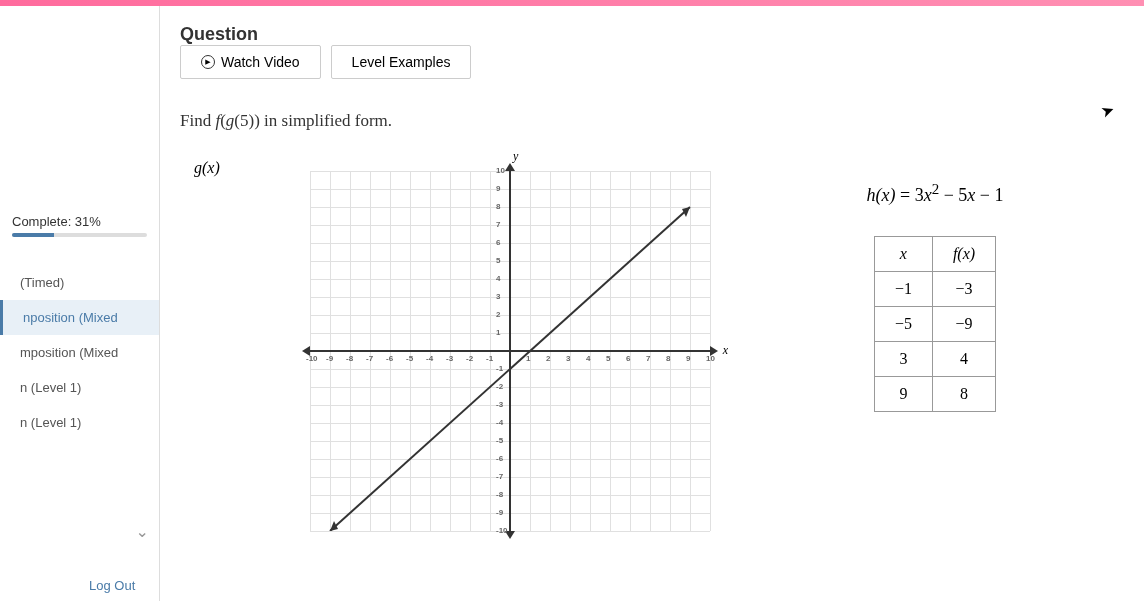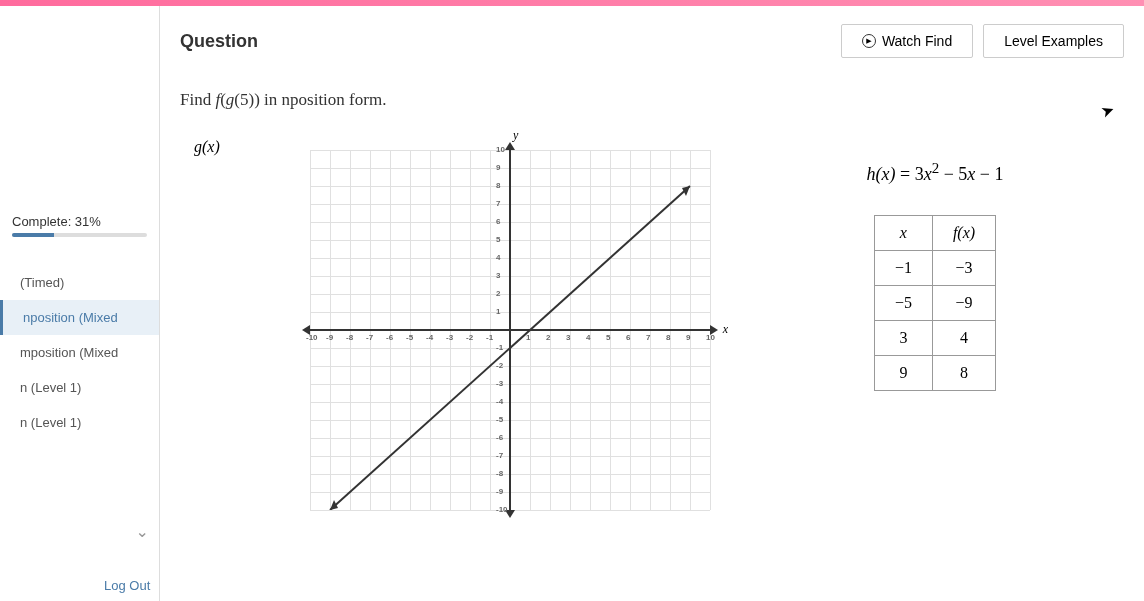--- a/index.html
+++ b/index.html
@@ -63,43 +63,43 @@
       white-space: nowrap;
     }
     .sidebar-item.active {
       background: #e8f0f7;
       border-left: 3px solid #4a7ba8;
       color: #4a7ba8;
     }
     .logout-link {
       position: absolute;
       bottom: 8px;
-      left: 104px;
+      left: 89px;
       font-size: 13px;
       color: #4a7ba8;
       cursor: pointer;
     }
     .chevron {
       position: absolute;
       bottom: 60px;
       right: 10px;
       color: #999;
       font-size: 16px;
     }
     .main-content {
       flex: 1;
       background: #fff;
       padding: 0 20px;
       position: relative;
     }
     .header-row {
       display: flex;
       justify-content: space-between;
-      align-items: center;
       padding: 18px 0 12px 0;
+      flex-direction: column;
     }
     .question-title {
       font-size: 18px;
       font-weight: bold;
       color: #333;
     }
     .header-buttons {
       display: flex;
       gap: 10px;
     }
@@ -312,30 +312,30 @@
     <div class="chevron">⌄</div>
     <div class="logout-link">Log Out</div>
   </div>
 
   <div class="main-content">
     <div class="header-row">
       <div class="question-title">Question</div>
       <div class="header-buttons">
         <button class="btn">
           <span class="btn-icon-circle">▶</span>
-          <span>Watch Find</span>
+          <span>Watch Video</span>
         </button>
         <button class="btn">
           <span>Level Examples</span>
         </button>
       </div>
     </div>
 
     <div class="prompt-text">
-      <span>Find </span><span class="math-it">f</span><span>(</span><span class="math-it">g</span><span>(5))</span><span> in nposition form.</span>
+      <span>Find </span><span class="math-it">f</span><span>(</span><span class="math-it">g</span><span>(5))</span><span> in simplified form.</span>
     </div>
 
     <div class="cursor-icon">➤</div>
 
     <div class="content-row">
       <div class="graph-section">
         <div class="graph-label">g(x)</div>
         <div class="graph-container">
           <div class="grid" id="grid-lines">
               <div class="grid-line h" style="top: 0%;"></div>

